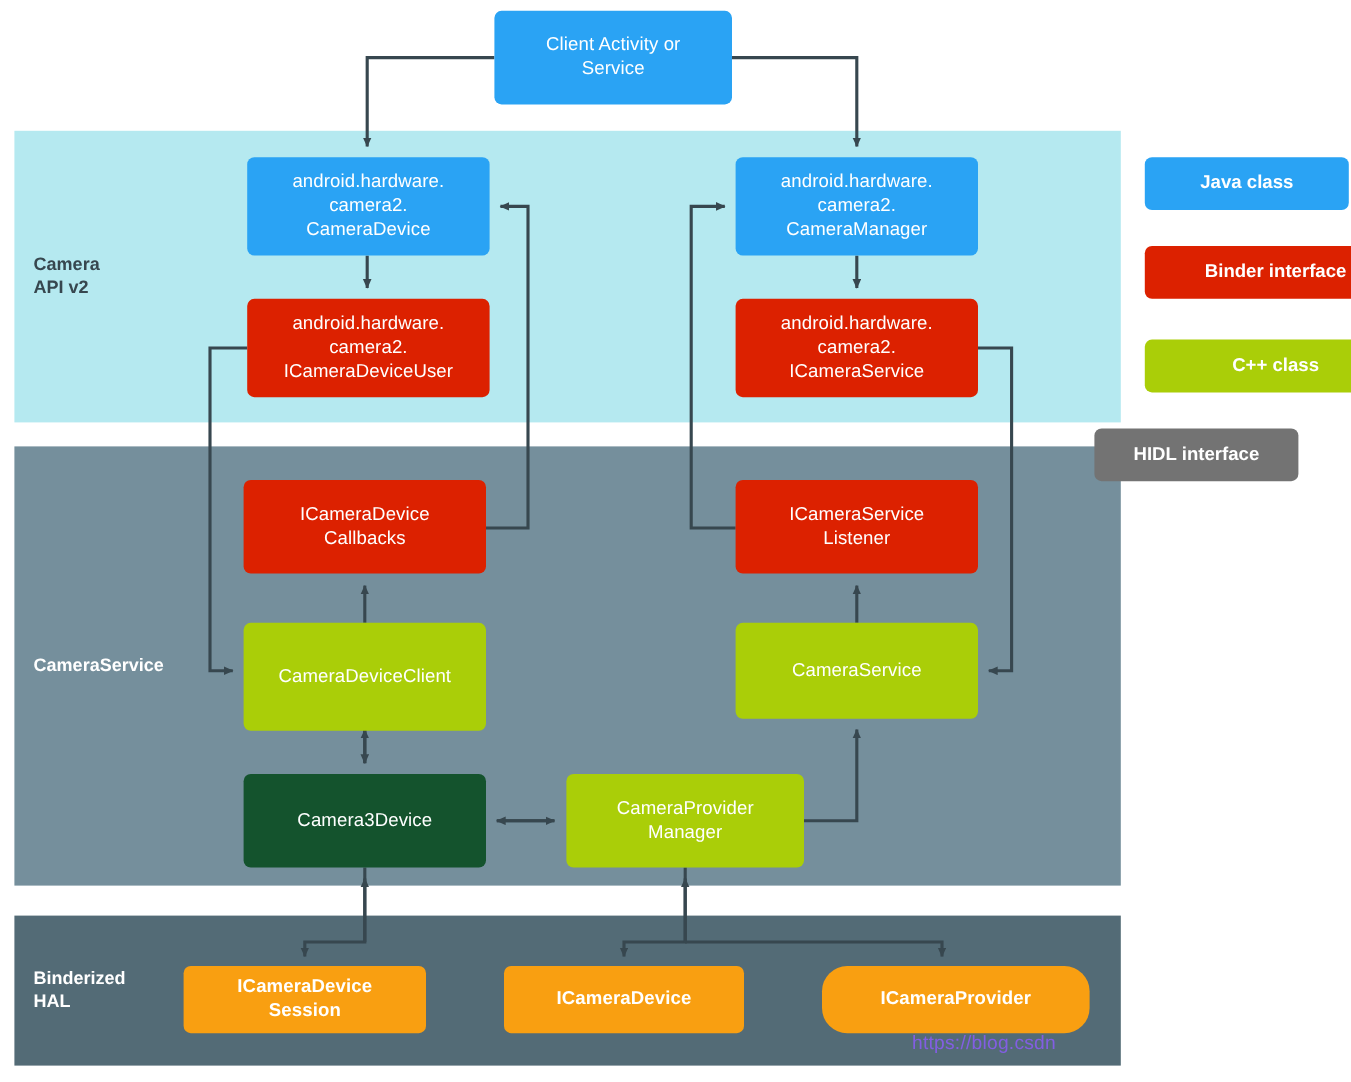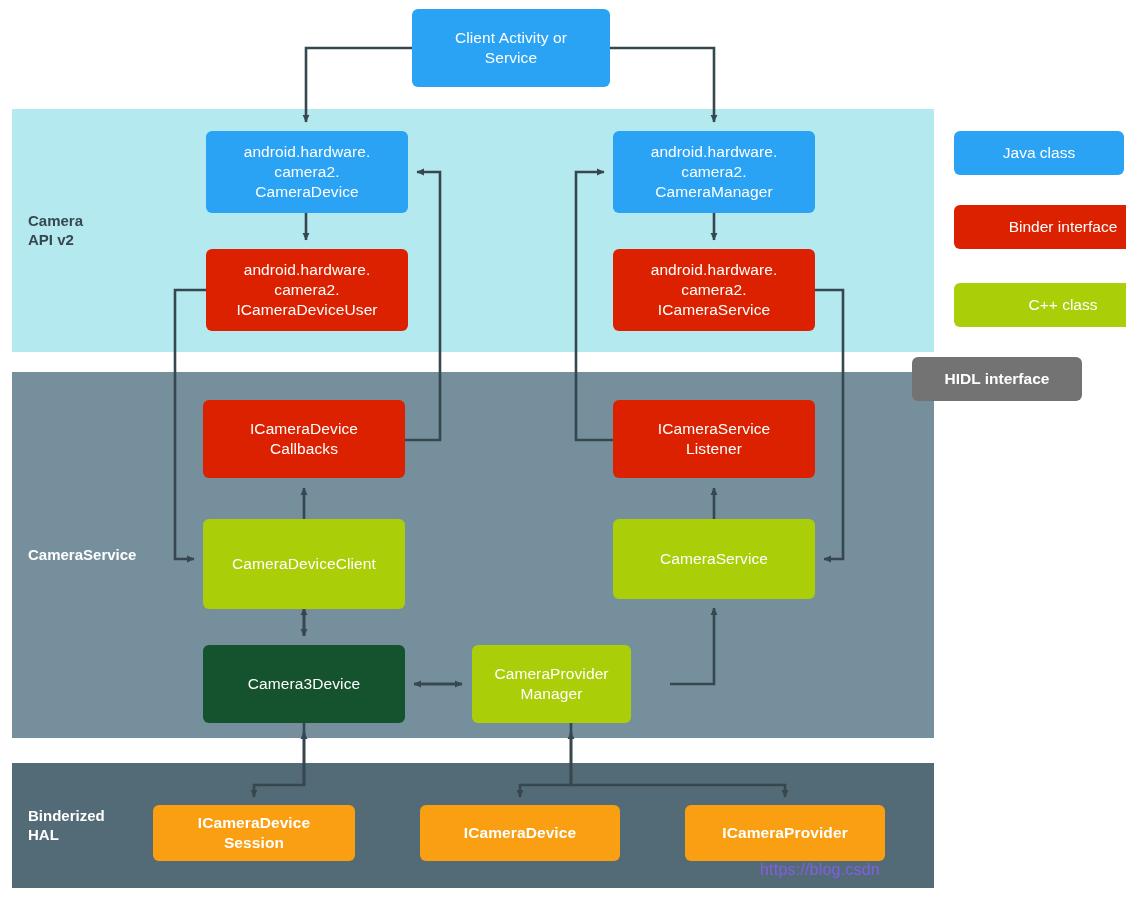--- a/index.html
+++ b/index.html
@@ -46,20 +46,21 @@
   .legend-item{
     position:absolute;
     display:flex;
     align-items:center;
     justify-content:center;
     border-radius:6px;
     color:#ffffff;
     font-size:15.5px;
     width:170px;
     height:44px;
+    font-weight:bold;
   }
   .legend-item.bold{font-weight:bold;}
   svg.wires{
     position:absolute;
     left:0;top:0;
     width:1126px;height:902px;
     pointer-events:none;
   }
   .watermark{
     position:absolute;
@@ -146,26 +147,26 @@
       <div class="node" style="left: 613px; top: 249px; width: 202px; height: 82px; background: rgb(220, 33, 0);">android.hardware.
 camera2.
 ICameraService</div>
       <div class="node" style="left: 203px; top: 400px; width: 202px; height: 78px; background: rgb(220, 33, 0);">ICameraDevice
 Callbacks</div>
       <div class="node" style="left: 613px; top: 400px; width: 202px; height: 78px; background: rgb(220, 33, 0);">ICameraService
 Listener</div>
       <div class="node" style="left: 203px; top: 519px; width: 202px; height: 90px; background: rgb(170, 206, 8);">CameraDeviceClient</div>
       <div class="node" style="left: 613px; top: 519px; width: 202px; height: 80px; background: rgb(170, 206, 8);">CameraService</div>
       <div class="node" style="left: 203px; top: 645px; width: 202px; height: 78px; background: #14532d;">Camera3Device</div>
-      <div class="node" style="left: 472px; top: 645px; width: 159px; height: 78px; background: rgb(170, 206, 8);">CameraProvider
+      <div class="node" style="left: 472px; top: 645px; width: 198px; height: 78px; background: rgb(170, 206, 8);">CameraProvider
 Manager</div>
       <div class="node bold" style="left: 153px; top: 805px; width: 202px; height: 56px; background: rgb(249, 159, 17);">ICameraDevice
 Session</div>
       <div class="node bold" style="left: 420px; top: 805px; width: 200px; height: 56px; background: rgb(249, 159, 17);">ICameraDevice</div>
-      <div class="node bold" style="left: 685px; top: 805px; width: 200px; height: 56px; background: rgb(249, 159, 17);">ICameraProvider</div>
+      <div class="node bold" style="left: 685px; top: 805px; width: 223px; height: 56px; background: rgb(249, 159, 17); border-radius: 21px;">ICameraProvider</div>
     </div>
 
   <div id="legend">
       <div class="legend-item" style="left: 954px; top: 131px; background: rgb(42, 163, 244);">Java class</div>
       <div class="legend-item" style="left: 954px; top: 205px; background: rgb(220, 33, 0); padding-left: 24px;">Binder interface</div>
       <div class="legend-item" style="left: 954px; top: 283px; background: rgb(170, 206, 8); padding-left: 24px;">C++ class</div>
       <div class="legend-item bold" style="left: 912px; top: 357px; background: #737373;">HIDL interface</div>
     </div>
 
   <div class="watermark" style="left:760px; top:861px;">https://blog.csdn</div>

